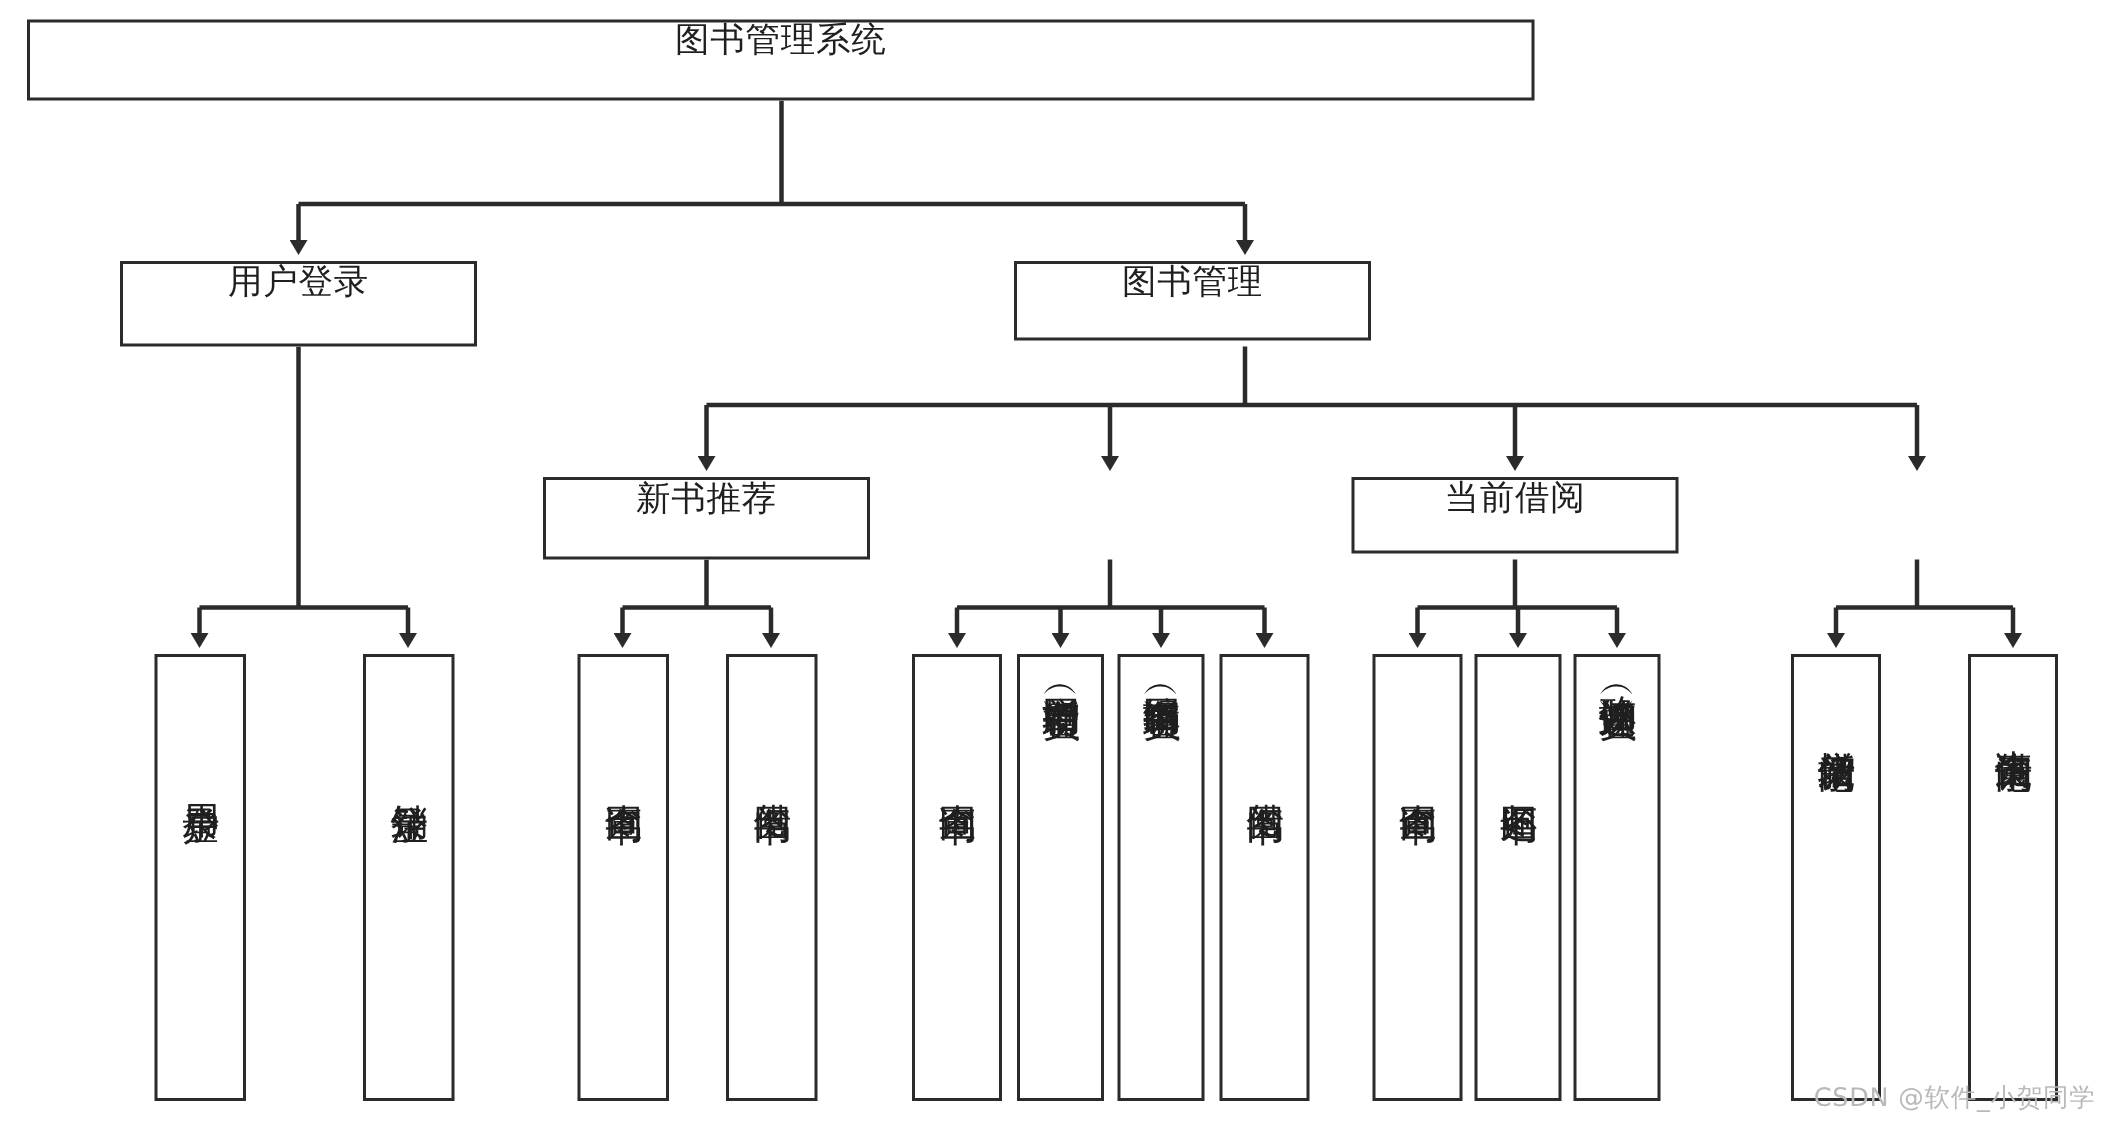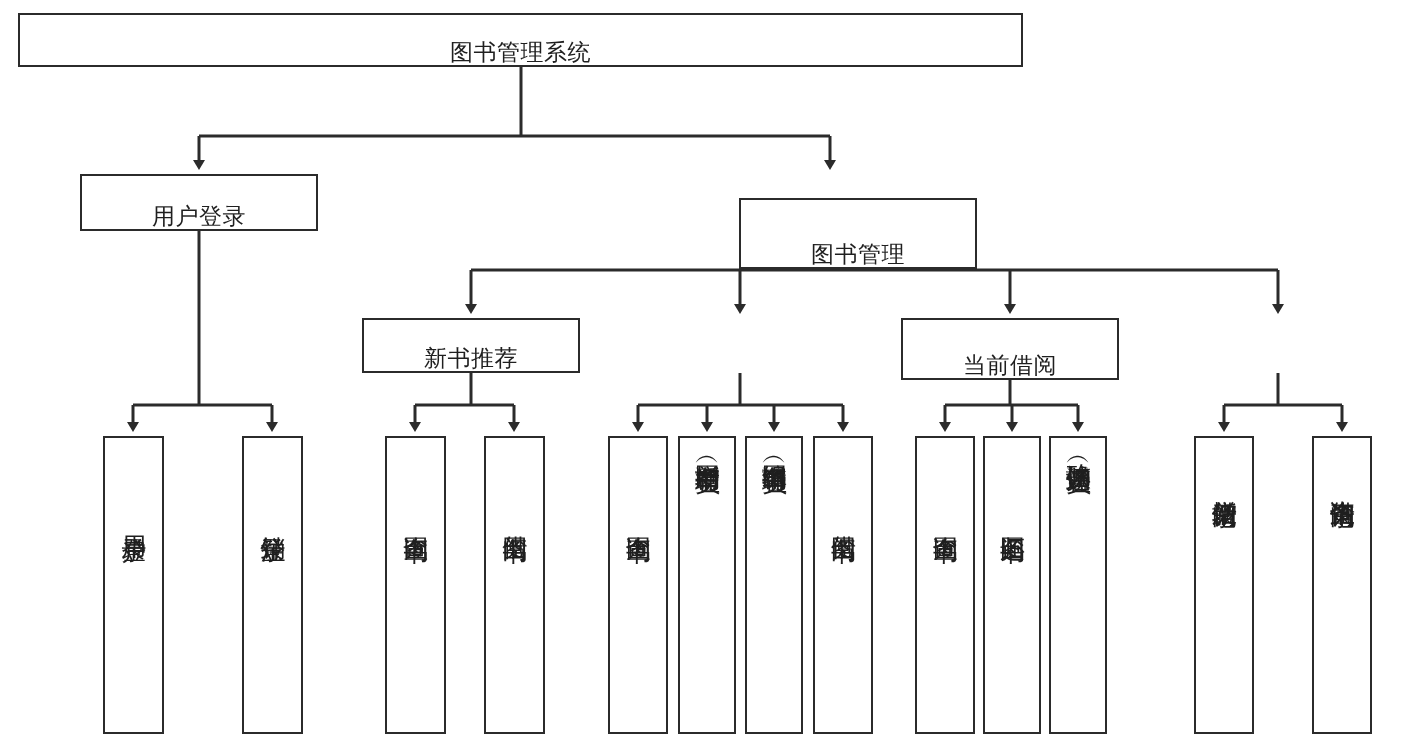--- a/index.html
+++ b/index.html
@@ -24,21 +24,21 @@
     width: 1405px;
     height: 747px;
     pointer-events: none;
   }
   .node {
     position: absolute;
     box-sizing: border-box;
     border: 2.5px solid #2b2b2b;
     background: #ffffff;
     display: flex;
-    align-items: flex-end;
+    align-items: flex-start;
     justify-content: center;
     color: #1f1f1f;
   }
   .node-h .label {
     font-size: 23px;
     line-height: 1.1;
     letter-spacing: 0.5px;
     white-space: nowrap;
   }
   .node-v {
@@ -122,28 +122,28 @@
     </g>
   </svg>
 
   <div class="node node-h" style="left:18px; top:13px; width:1005px; height:54px;">
     <span class="label">图书管理系统</span>
   </div>
 
   <div class="node node-h" style="left:80px; top:174px; width:238px; height:57px;">
     <span class="label">用户登录</span>
   </div>
-  <div class="node node-h" style="left:739px; top:174px; width:238px; height:71px;margin-top:24px;">
+  <div class="node node-h" style="left:676px; top:174px; width:238px; height:53px;">
     <span class="label">图书管理</span>
   </div>
 
   <div class="node node-h" style="left:362px; top:318px; width:218px; height:55px;font-family:Liberation Serif, serif;">
     <span class="label">新书推荐</span>
   </div>
-  <div class="node node-h" style="left:901px; top:318px; width:218px; height:62px;">
+  <div class="node node-h" style="left:901px; top:318px; width:218px; height:51px;">
     <span class="label">当前借阅</span>
   </div>
 
   <div class="node node-v" style="left:103px; top:436px; width:61px; height:298px; padding-top:78px;">
     <span class="label">用户登录</span>
   </div>
   <div class="node node-v" style="left:242px; top:436px; width:61px; height:298px; padding-top:78px;">
     <span class="label">注销登录</span>
   </div>
 
@@ -177,14 +177,15 @@
     <span class="label">确认归还（管理员）</span>
   </div>
 
   <div class="node node-v" style="left:1194px; top:436px; width:60px; height:298px; padding-top:42px;">
     <span class="label">新增借阅记录</span>
   </div>
   <div class="node node-v" style="left:1312px; top:436px; width:60px; height:298px; padding-top:42px;">
     <span class="label">查询借阅记录</span>
   </div>
 
+  <div class="watermark">CSDN @软件_小贺同学</div>
 
 </div>
 
 </body></html>

